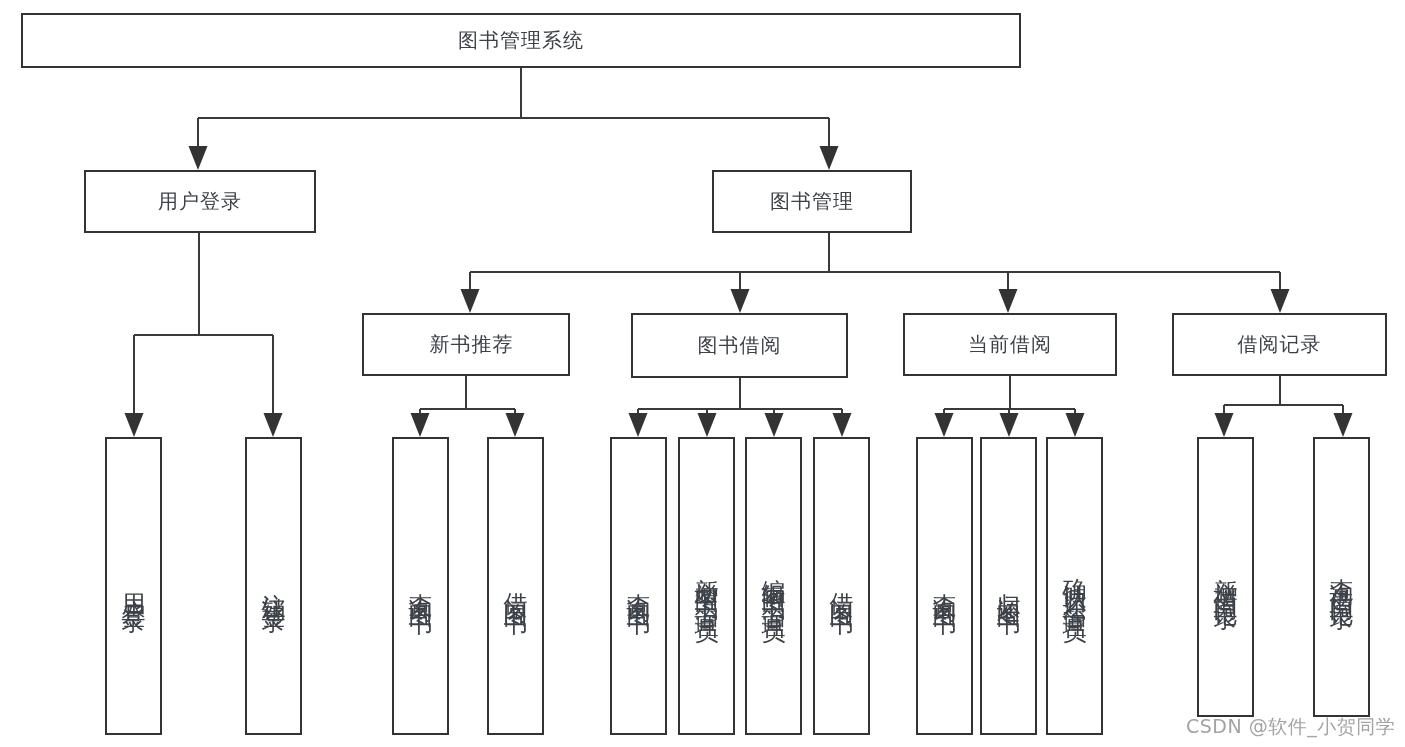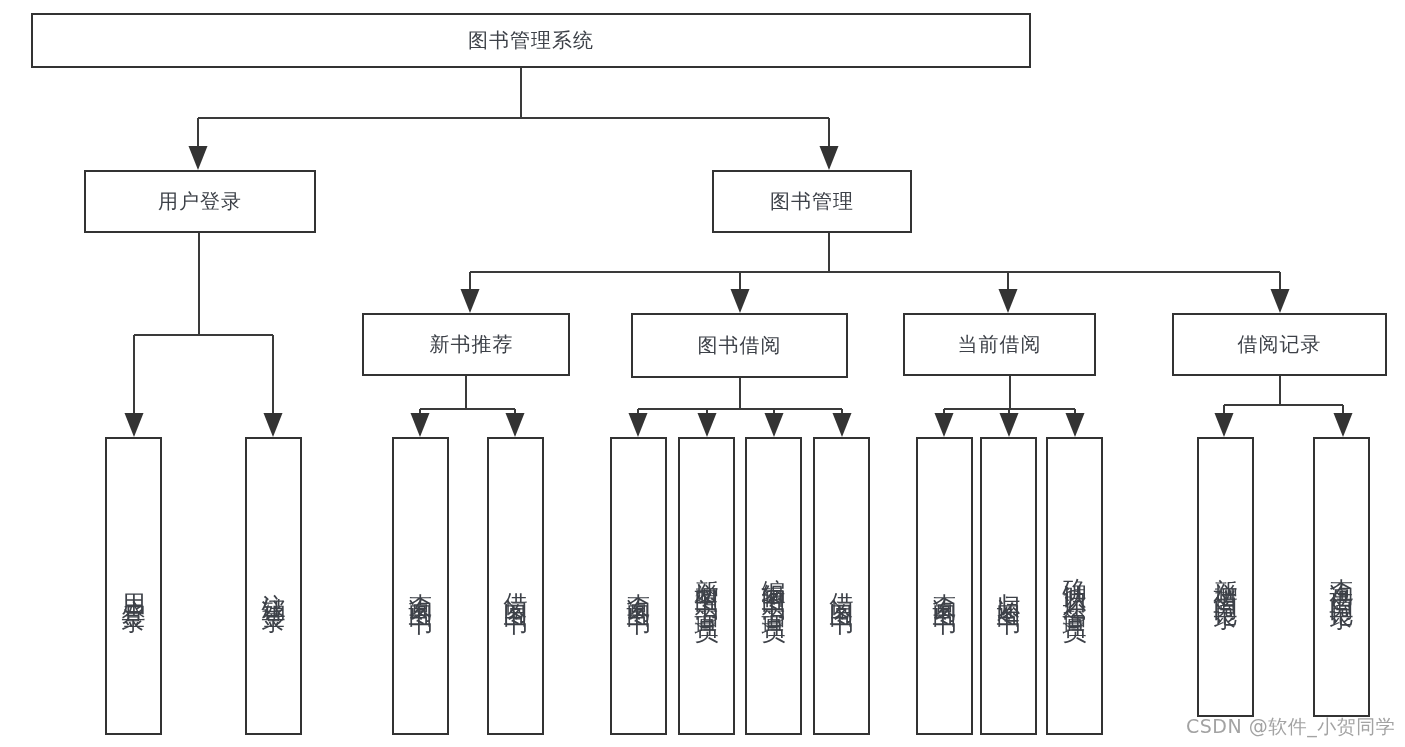--- a/index.html
+++ b/index.html
@@ -86,28 +86,28 @@
 
     <g stroke="#3a3a3a" stroke-width="2" fill="none">
       <path d="M1280,376 V405 M1224,405 H1343 M1224,405 V415 M1343,405 V415"></path>
     </g>
     <g fill="#333333" stroke="none">
       <polygon points="1214.5,413 1233.5,413 1224,437"></polygon>
       <polygon points="1333.5,413 1352.5,413 1343,437"></polygon>
     </g>
   </svg>
 
-  <div class="hbox" style="left:31px;top:13px;width:1000px;height:55px;">图书管理系统</div>
+  <div class="hbox" style="left:21px;top:13px;width:1000px;height:55px;">图书管理系统</div>
 
   <div class="hbox" style="left:84px;top:170px;width:232px;height:63px;">用户登录</div>
   <div class="hbox" style="left:712px;top:170px;width:200px;height:63px;">图书管理</div>
 
   <div class="hbox" style="left:362px;top:313px;width:208px;height:63px;padding-left:11px;">新书推荐</div>
   <div class="hbox" style="left:631px;top:313px;width:217px;height:65px;">图书借阅</div>
-  <div class="hbox" style="left:903px;top:313px;width:193px;height:63px;">当前借阅</div>
+  <div class="hbox" style="left:903px;top:313px;width:214px;height:63px;">当前借阅</div>
   <div class="hbox" style="left:1172px;top:313px;width:215px;height:63px;">借阅记录</div>
 
   <div class="vbox" style="left:105px;top:437px;width:57px;height:298px;">
     <span class="vtext">用户登录</span>
   </div>
   <div class="vbox" style="left:245px;top:437px;width:57px;height:298px;">
     <span class="vtext">注销登录</span>
   </div>
 
   <div class="vbox" style="left:392px;top:437px;width:57px;height:298px;">

